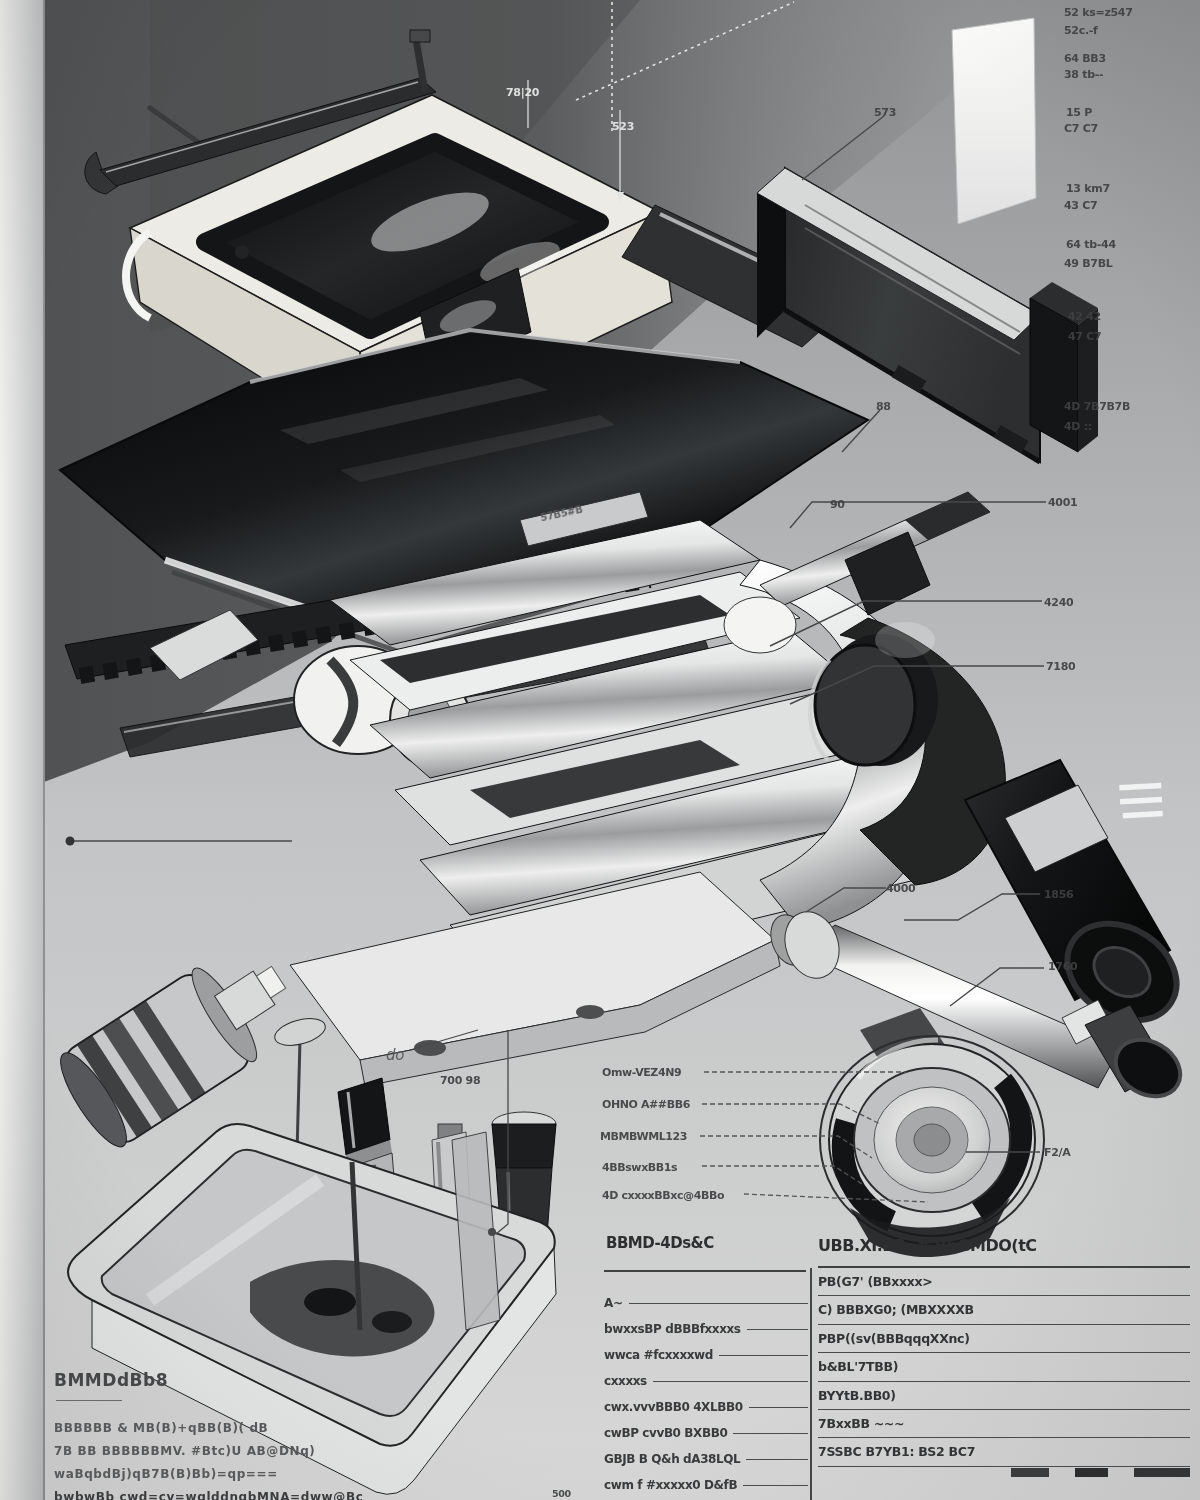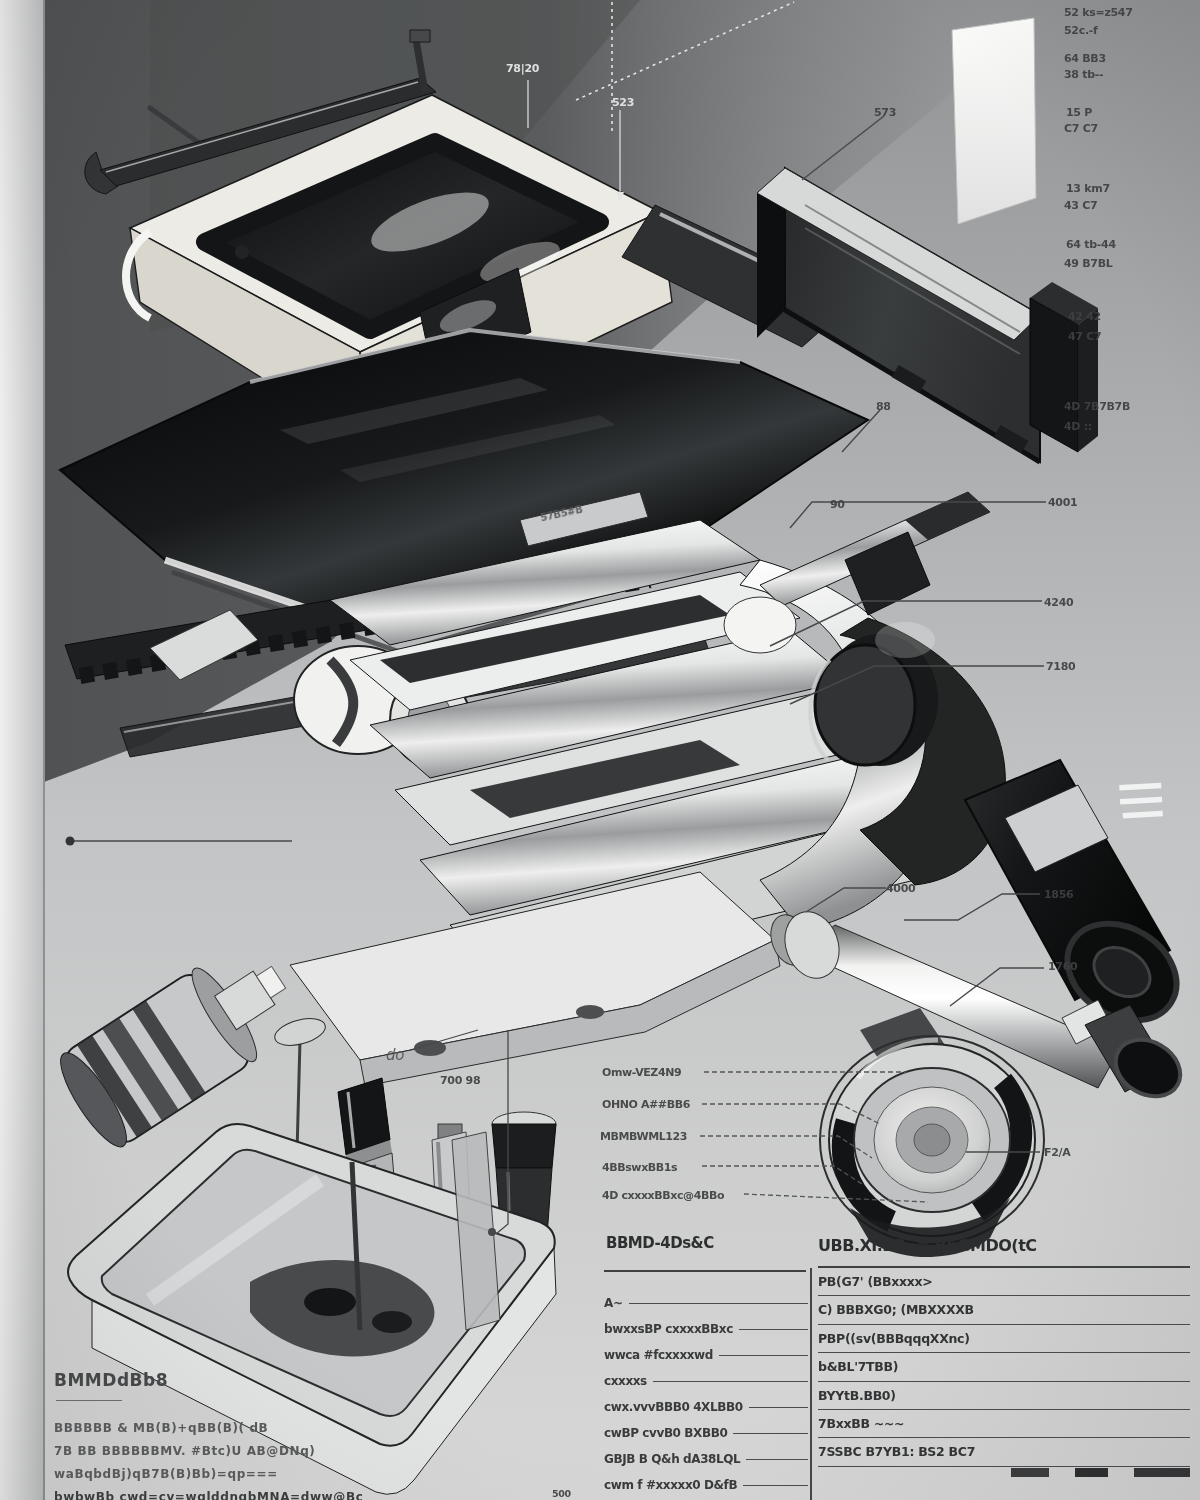--- a/index.html
+++ b/index.html
@@ -2,21 +2,21 @@
 <html><head>
 <meta charset="utf-8">
 <style>
   html,body{margin:0;padding:0;background:#9a9a9a;}
   .page{position:relative;width:1200px;height:1500px;overflow:hidden;
         background:#c7c8c9;font-family:"DejaVu Sans",sans-serif;padding-left:16px;}
   .page svg{position:absolute;left:0;top:0;}
   
   .lb{position:absolute;font:600 11px "DejaVu Sans",sans-serif;color:#3f4041;
       filter:blur(.45px);letter-spacing:-.3px;white-space:nowrap;opacity:.92;}
-  .lb.light{color:#e6e7e7;opacity:.95;}
+  .lb.light{color:#e6e7e7;opacity:.95;margin-top:24px;}
   .lb.hand{font-style:italic;font-weight:500;font-size:15px;color:#55565"
       ;}
   .lb.hand{color:#555657;}
   .lb.tiny{font-size:9.5px;}
   .lb.callout{font-size:11px;font-weight:700;letter-spacing:-.4px;}
   /* notes block */
   .notes{position:absolute;left:54px;top:1370px;width:560px;height:130px;overflow:hidden;}
   .notes .hd{font:700 17px "DejaVu Sans",sans-serif;color:#454647;filter:blur(.5px);letter-spacing:.5px;}
   .notes .rule{width:66px;border-top:1.5px solid #6a6b6c;margin:10px 0 16px 2px;}
   .notes .ln{font:600 12px "DejaVu Sans",sans-serif;color:#58595a;filter:blur(.55px);
@@ -408,21 +408,21 @@
   <div class="hR">UBB.XI.BR. # BbGMDO(tC</div>
   <div class="ruleL"></div>
   <div class="divider"></div>
 
   <div class="colL">
     <div class="trowL">
           <span class="tL">A~</span>
           <span class="lead"></span>
         </div>
     <div class="trowL">
-          <span class="tL">bwxxsBP cxxxxBBxc</span>
+          <span class="tL">bwxxsBP dBBBfxxxxs</span>
           <span class="lead"></span>
         </div>
     <div class="trowL">
           <span class="tL">wwca #fcxxxxwd</span>
           <span class="lead"></span>
         </div>
     <div class="trowL">
           <span class="tL">cxxxxs</span>
           <span class="lead"></span>
         </div>

